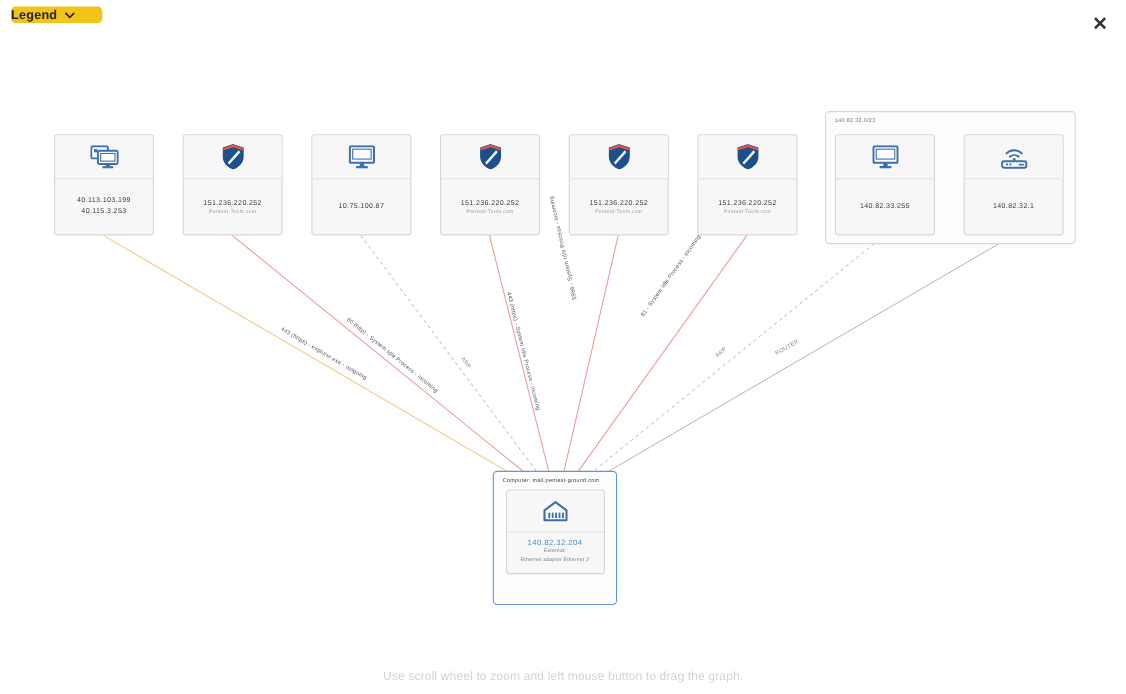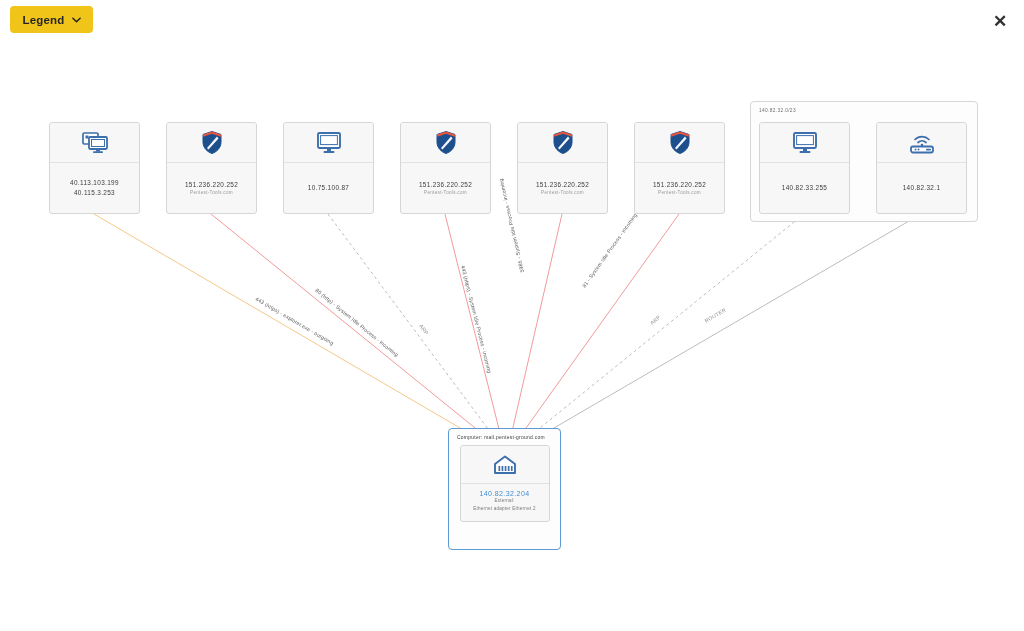--- a/index.html
+++ b/index.html
@@ -12,27 +12,27 @@
   }
   #stage {
     position: relative;
     width: 1024px; height: 631px;
     background: #ffffff;
   }
 
   
   .legend-btn {
     position: absolute; left: 10px; top: 6px;
-    width: 83px; height: 27px;
+    width: 83px; height: 15px;
     background: #f0c419;
     border: none; border-radius: 4px;
     color: #262626;
     font-size: 11.5px; font-weight: bold;
     font-family: "Liberation Sans", sans-serif;
-    display: flex; align-items: center; justify-content: center;
+    display: flex; align-items: center; 
     gap: 7px;
     cursor: pointer;
     letter-spacing: .2px;
   }
   .legend-btn .chev { display: block; line-height: 0; }
 
   
   .close-btn {
     position: absolute; right: 14px; top: 11px;
     width: 20px; height: 20px;
@@ -364,14 +364,15 @@
         </svg>
       </div>
       <div class="node-body" style="padding:6px 3px 8px 3px;">
         <div class="focus-ip">140.82.32.204</div>
         <div class="focus-sub">External:</div>
         <div class="focus-sub">Ethernet adapter Ethernet 2</div>
       </div>
     </div>
   </div>
 
+  <div class="hint">Use scroll wheel to zoom and left mouse button to drag the graph.</div>
 
 </div>
 
 </body></html>

